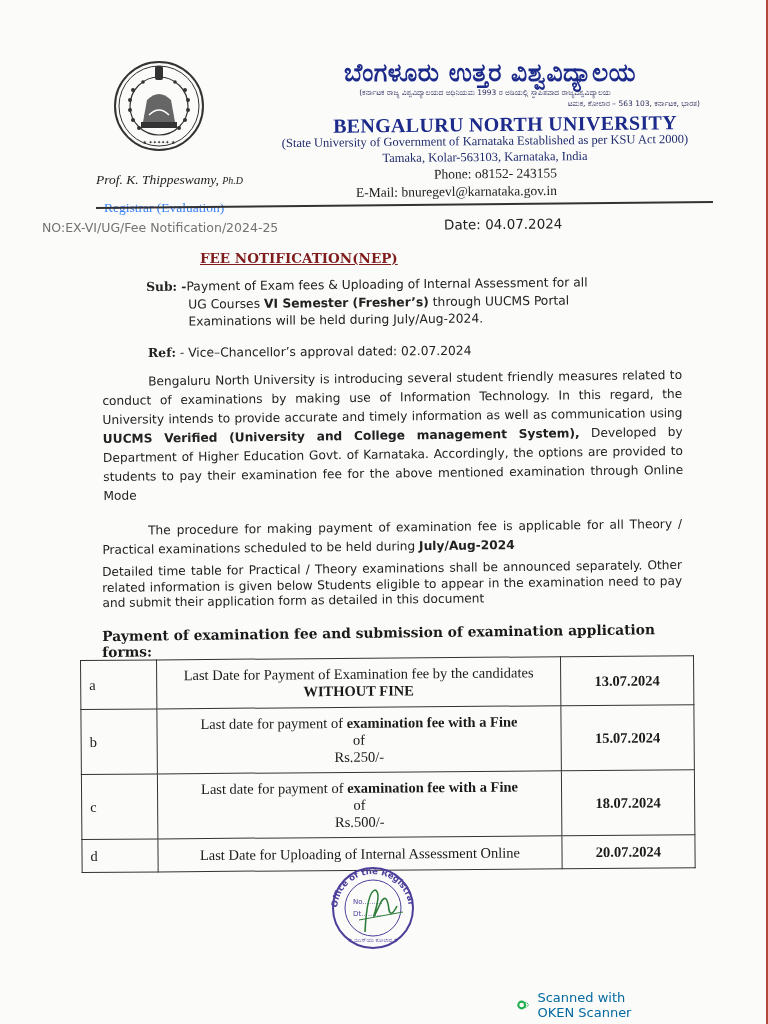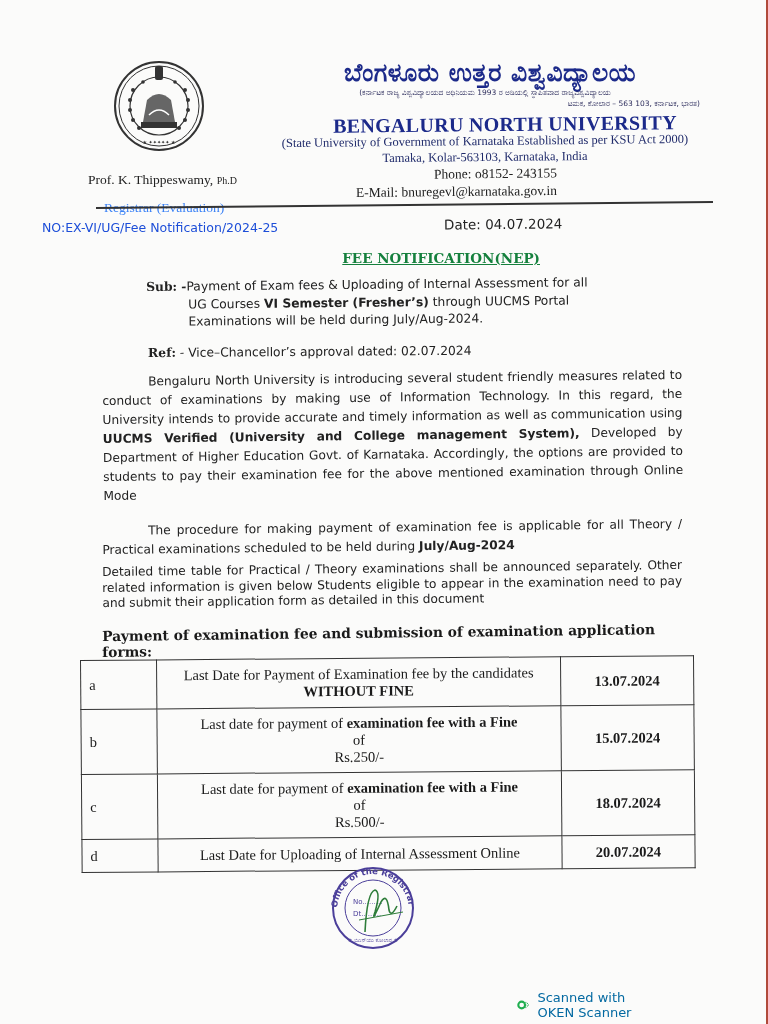--- a/index.html
+++ b/index.html
@@ -41,51 +41,51 @@
   }
   .en-sub1 {
     position: absolute; left: 240px; top: 134px; width: 490px; text-align: center;
     font-size: 12.5px; color: #1f2a6a; transform: rotate(-0.6deg);
   }
   .en-sub2 {
     position: absolute; left: 240px; top: 150px; width: 490px; text-align: center;
     font-size: 12.5px; color: #1f2a6a; transform: rotate(-0.6deg);
   }
   .registrar-name {
-    position: absolute; left: 88px; top: 172px; font-size: 13.5px; color: #222;
+    position: absolute; left: 96px; top: 172px; font-size: 13.5px; color: #222; font-style: italic;
   }
   .registrar-name .phd { font-size: 10px; }
   .registrar-title {
     position: absolute; left: 104px; top: 200px; font-size: 13.5px; color: #3b82f6; text-align: center;
   }
   .phone {
     position: absolute; right: 77px; top: 166px; font-size: 13.5px; color: #222;
     transform: rotate(-0.6deg);
   }
   .email {
     position: absolute; right: 77px; top: 184px; font-size: 13.5px; color: #222;
     transform: rotate(-0.6deg);
   }
   .header-rule {
     position: absolute; left: 96px; top: 207px; width: 617px; height: 1.6px;
     background: #333; transform: rotate(-0.55deg); transform-origin: left center;
   }
   .doc-no {
     position: absolute; left: 42px; top: 220px;
-    font-family: "DejaVu Sans", sans-serif; font-size: 12.5px; color: #1d4ed8;
+    font-family: "DejaVu Sans", sans-serif; font-size: 12.5px; color: #737373;
   }
   .doc-date {
     position: absolute; right: 72px; top: 216px;
     font-family: "DejaVu Sans", sans-serif; font-size: 13.5px; color: #222;
     transform: rotate(-0.6deg);
   }
   .notice-title {
-    position: absolute; left: 200px; top: 250px; width: 340px; text-align: right;
+    position: absolute; left: 200px; top: 250px; width: 340px; text-align: left;
     font-family: "DejaVu Serif", serif; font-size: 13.5px; font-weight: bold;
-    text-decoration: underline; color: #15803d;
+    text-decoration: underline; color: #7f1d1d;
   }
   .sub-block {
     position: absolute; left: 146px; top: 278px; width: 520px;
     font-family: "DejaVu Sans", sans-serif; font-size: 12.3px; line-height: 17.5px;
     color: #222; transform: rotate(-0.6deg); transform-origin: left top;
   }
   .sub-block .lbl { font-weight: bold; font-family: "DejaVu Serif", serif; }
   .sub-block .indent { padding-left: 42px; display: block; }
   .ref-line {
     position: absolute; left: 148px; top: 345px;

